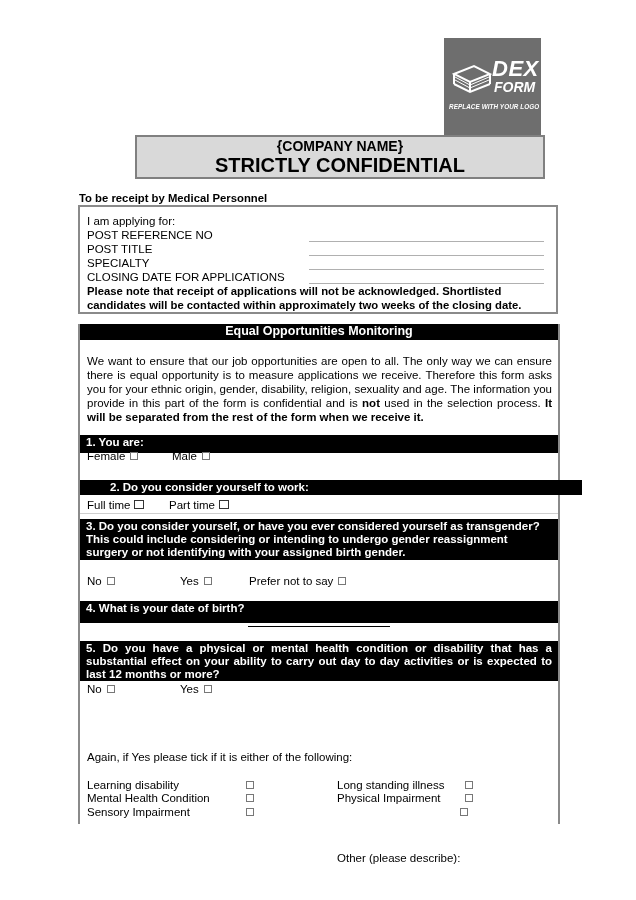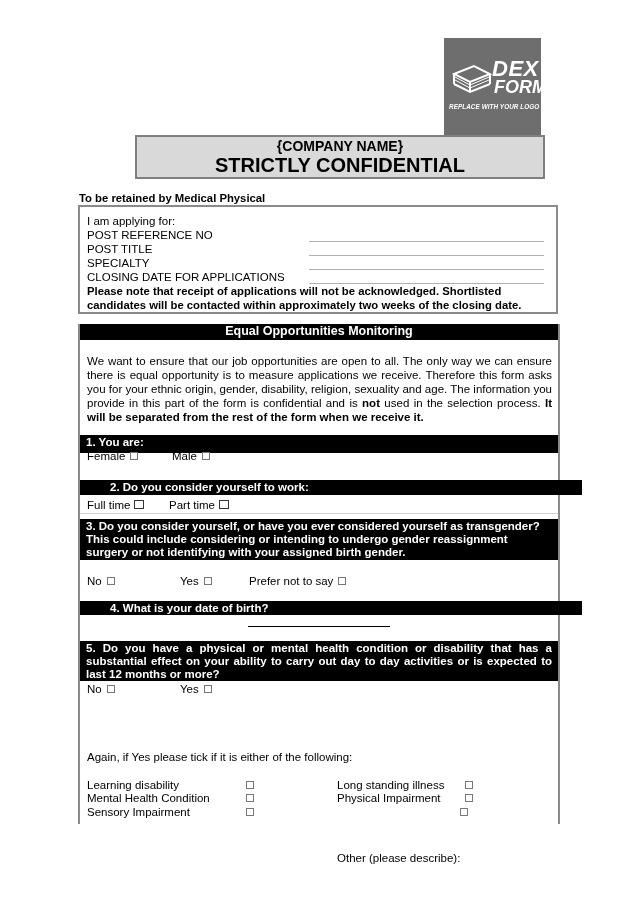--- a/index.html
+++ b/index.html
@@ -1,20 +1,20 @@
 <!DOCTYPE html>
 <html><head>
 <meta charset="utf-8">
 <style>
   html, body { margin:0; padding:0; background:#ffffff; }
   body { width:636px; height:900px; position:relative; font-family:"Liberation Sans", sans-serif; color:#000; overflow:hidden; }
   .abs { position:absolute; }
   .logo { left:444px; top:38px; width:97px; height:97px; background:#6e6e6e; color:#fff;font-style:italic; }
   .logo .dex { position:absolute; left:48px; top:20px; font-weight:bold; font-size:22px; line-height:22px; letter-spacing:0.5px; }
-  .logo .form { position:absolute; left:50px; top:42px; font-weight:bold; font-size:18px; line-height:14px; }
+  .logo .form { position:absolute; left:50px; top:42px; font-weight:bold; font-size:14px; line-height:14px; }
   .logo .replace { position:absolute; left:5px; top:65px; width:90px; font-size:6.3px; font-weight:bold; letter-spacing:0.1px; white-space:nowrap; }
   .logo svg { position:absolute; left:8px; top:24px; }
   .titlebox { left:135px; top:135px; width:406px; height:40px; background:#d9d9d9; border:2px solid #808080; text-align:center; }
   .titlebox .company { font-weight:bold; font-size:14px; line-height:15px; margin-top:2px; }
   .titlebox .conf { font-weight:bold; font-size:20px; line-height:22px; }
   .retained { left:79px; top:192px; font-weight:bold; font-size:11.3px; }
   .applybox { left:78px; top:205px; width:476px; height:105px; border:2px solid #8a8a8a; }
   .applybox .line { position:absolute; left:7px; font-size:11.5px; line-height:14px; white-space:nowrap; }
   .applybox .rule { position:absolute; left:229px; width:235px; border-top:1px solid #b0b0b0; }
   .applybox .note { position:absolute; left:7px; top:77px; width:460px; font-weight:bold; font-size:11.3px; line-height:14px; }
@@ -48,21 +48,21 @@
   <div class="dex">DEX</div>
   <div class="form">FORM</div>
   <div class="replace">REPLACE WITH YOUR LOGO</div>
 </div>
 
 <div class="abs titlebox">
   <div class="company">{COMPANY NAME}</div>
   <div class="conf">STRICTLY CONFIDENTIAL</div>
 </div>
 
-<div class="abs retained">To be retained by Medical Physical</div>
+<div class="abs retained">To be receipt by Medical Personnel</div>
 
 <div class="abs applybox">
   <div class="line" style="top:7px;">I am applying for:</div>
   <div class="line" style="top:21px;">POST REFERENCE NO</div>
   <div class="rule" style="top:34px;"></div>
   <div class="line" style="top:35px;">POST TITLE</div>
   <div class="rule" style="top:48px;"></div>
   <div class="line" style="top:49px;">SPECIALTY</div>
   <div class="rule" style="top:62px;"></div>
   <div class="line" style="top:63px;">CLOSING DATE FOR APPLICATIONS</div>
@@ -92,21 +92,21 @@
   <div class="opt" style="left:89px; top:174px;"><span>Part time</span><span class="cb big"></span></div>
   <div class="divider" style="top:189px;"></div>
 
   <div class="bar" style="top:195px; height:41px;">
     <span>3. Do you consider yourself, or have you ever considered yourself as transgender? This could include considering or intending to undergo gender reassignment surgery or not identifying with your assigned birth gender.</span>
   </div>
   <div class="opt" style="left:7px; top:250px;"><span>No</span><span class="cb"></span></div>
   <div class="opt" style="left:100px; top:250px;"><span>Yes</span><span class="cb"></span></div>
   <div class="opt" style="left:169px; top:250px;"><span>Prefer not to say</span><span class="cb"></span></div>
 
-  <div class="bar" style="top:277px; height:14px;padding-left:24px;">
+  <div class="bar" style="top:277px; height:22px;">
     <span>4. What is your date of birth?</span>
   </div>
   <div class="dobline"></div>
 
   <div class="bar" style="top:317px; height:40px;">
     <span style="text-align:justify;">5. Do you have a physical or mental health condition or disability that has a substantial effect on your ability to carry out day to day activities or is expected to last 12 months or more?</span>
   </div>
   <div class="opt" style="left:7px; top:358px;"><span>No</span><span class="cb"></span></div>
   <div class="opt" style="left:100px; top:358px;"><span>Yes</span><span class="cb"></span></div>
 

